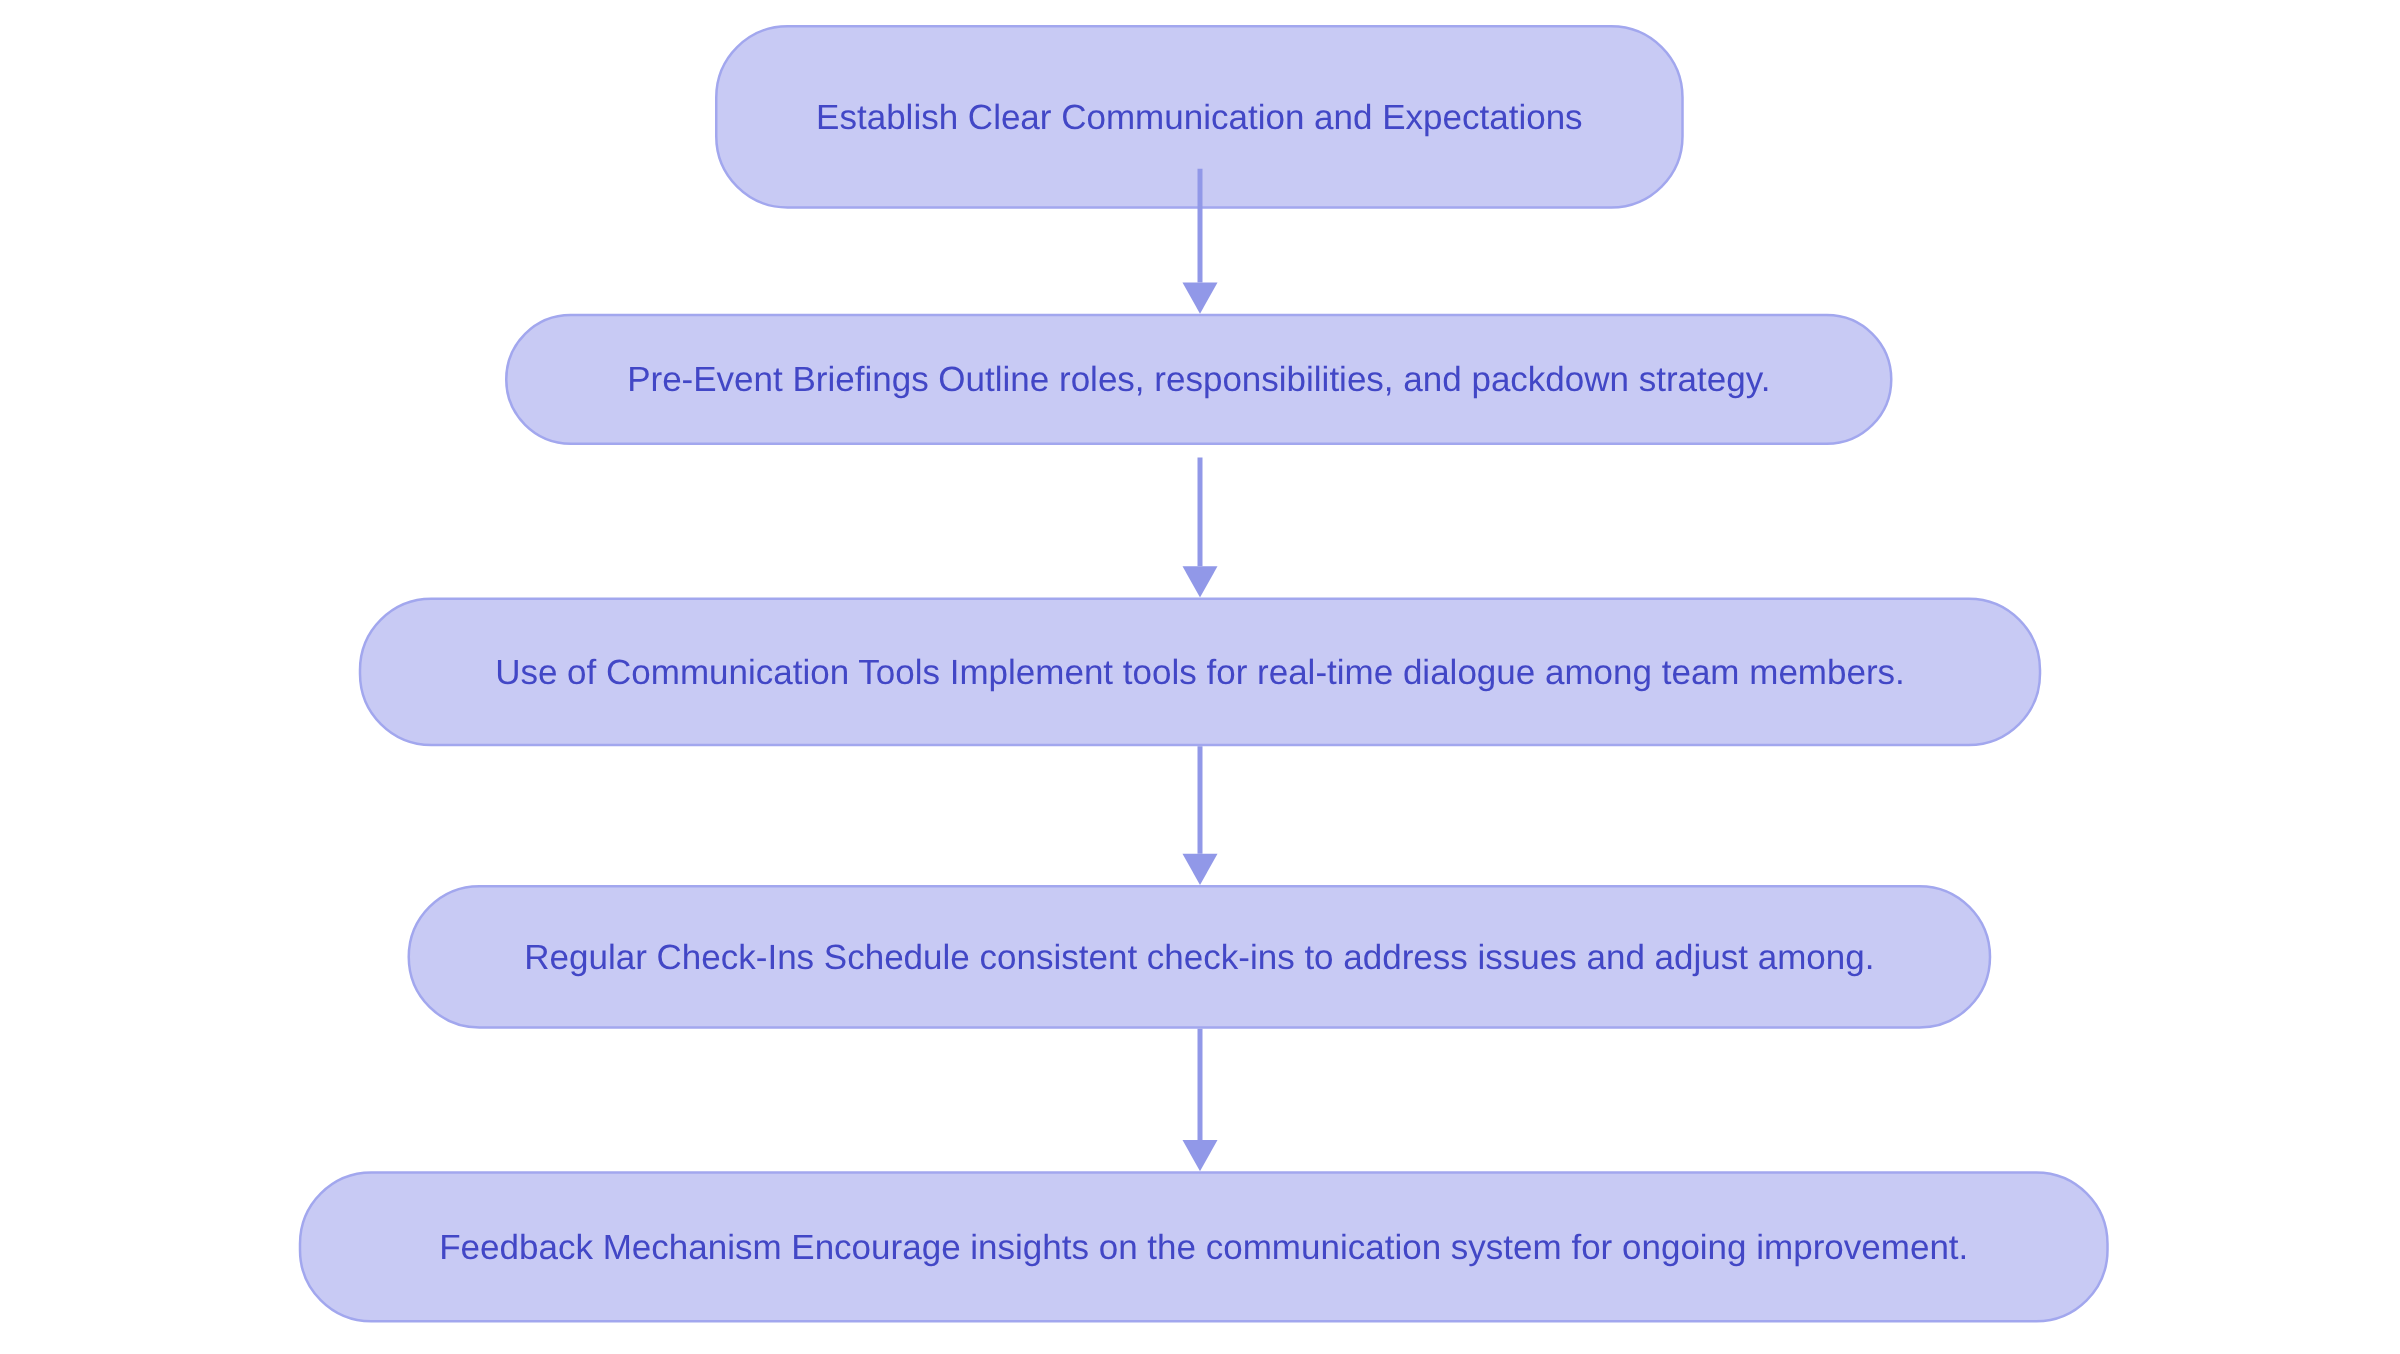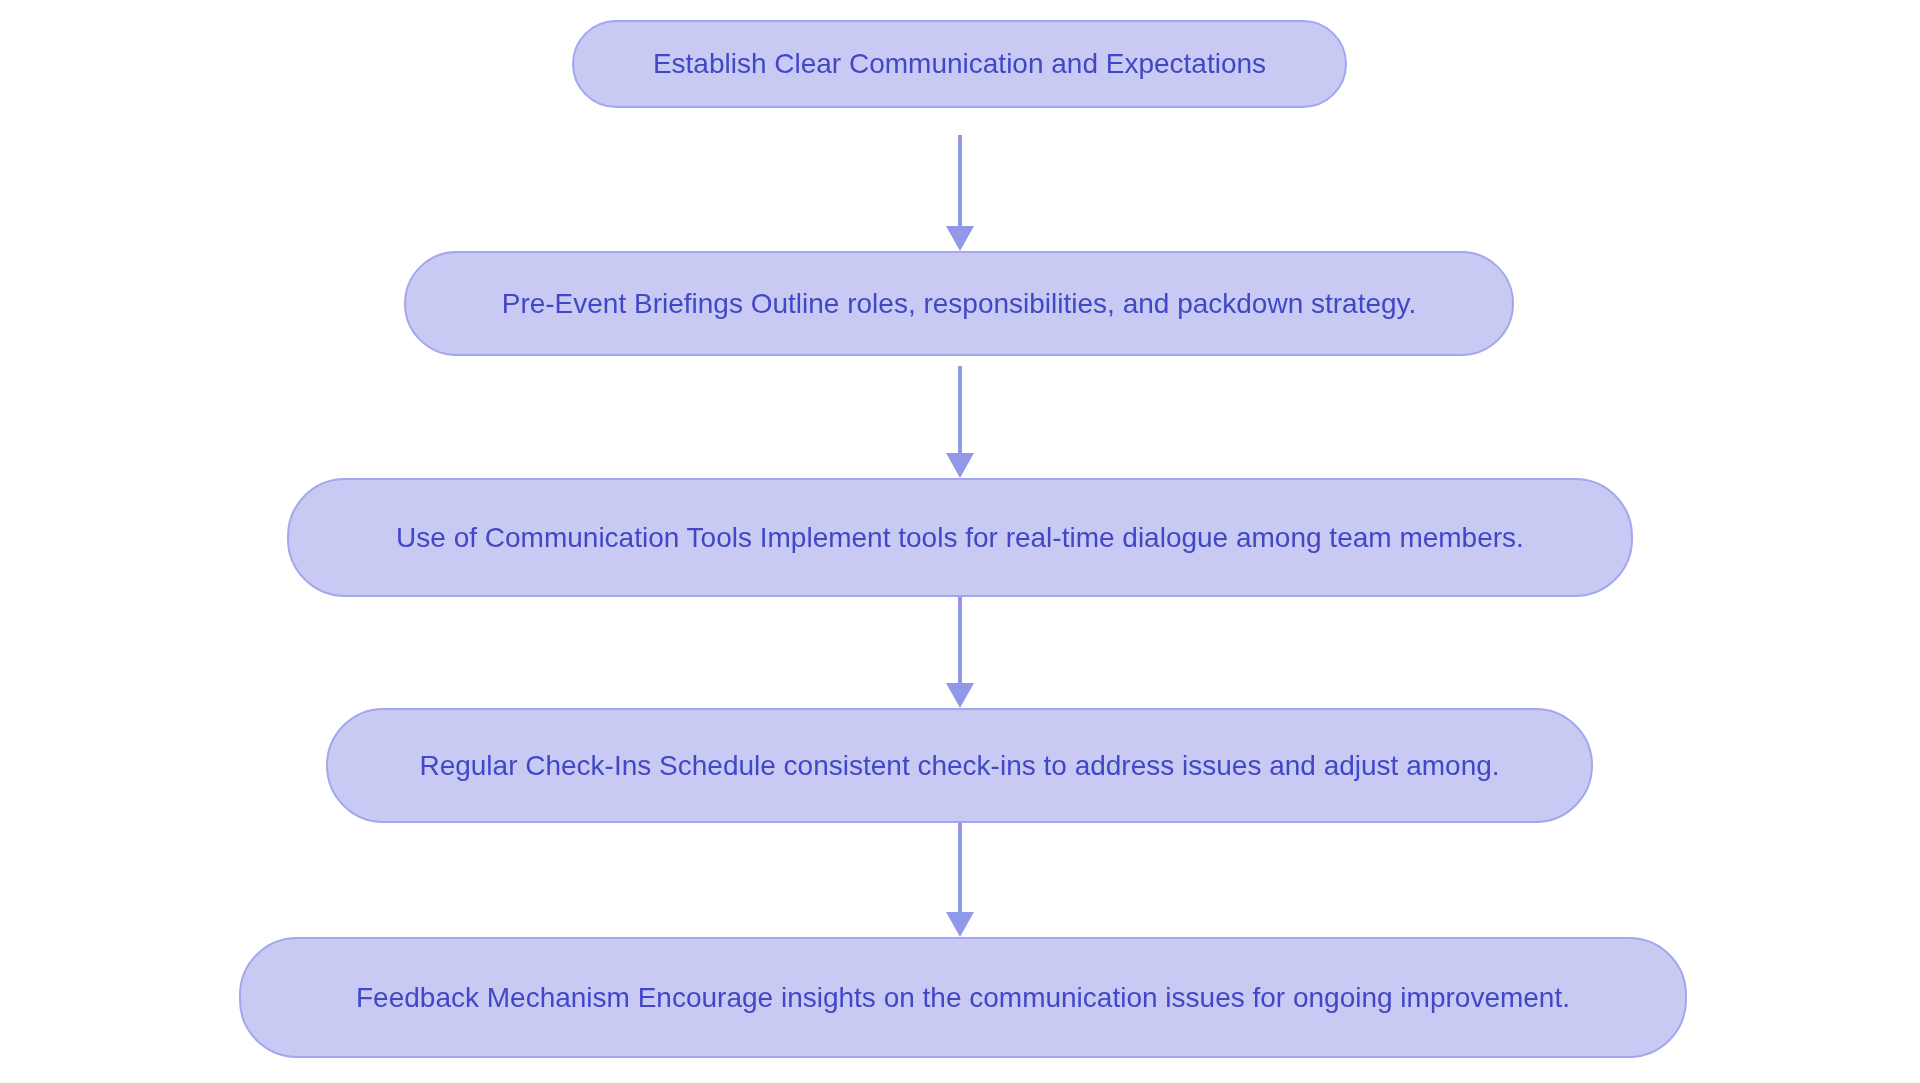--- a/index.html
+++ b/index.html
@@ -25,21 +25,21 @@
     text-align: center;
   }
 
   .node-label {
     color: var(--node-text, #4247c6);
     font-size: 28px;
     line-height: 1.2;
     white-space: nowrap;
   }
 
-  .node1 { left: 572px; top:  20px; width:  775px; height: 88px; }
+  .node1 { left: 572px; top:  20px; width:  775px; height: 147px; }
   .node2 { left: 404px; top: 251px; width: 1110px; height: 105px; }
   .node3 { left: 287px; top: 478px; width: 1346px; height: 119px; }
   .node4 { left: 326px; top: 708px; width: 1267px; height: 115px; }
   .node5 { left: 239px; top: 937px; width: 1448px; height: 121px; }
 
   .arrow {
     position: absolute;
     left: 945px;              
     width: 30px;
     display: flex;
@@ -99,16 +99,16 @@
   <div class="node node4">
     <span class="node-label">Regular Check-Ins Schedule consistent check-ins to address issues and adjust among.</span>
   </div>
 
   <div class="arrow arrow4">
     <div class="arrow-shaft"></div>
     <div class="arrow-head"></div>
   </div>
 
   <div class="node node5">
-    <span class="node-label">Feedback Mechanism Encourage insights on the communication issues for ongoing improvement.</span>
+    <span class="node-label">Feedback Mechanism Encourage insights on the communication system for ongoing improvement.</span>
   </div>
 
 </div>
 
 </body></html>

